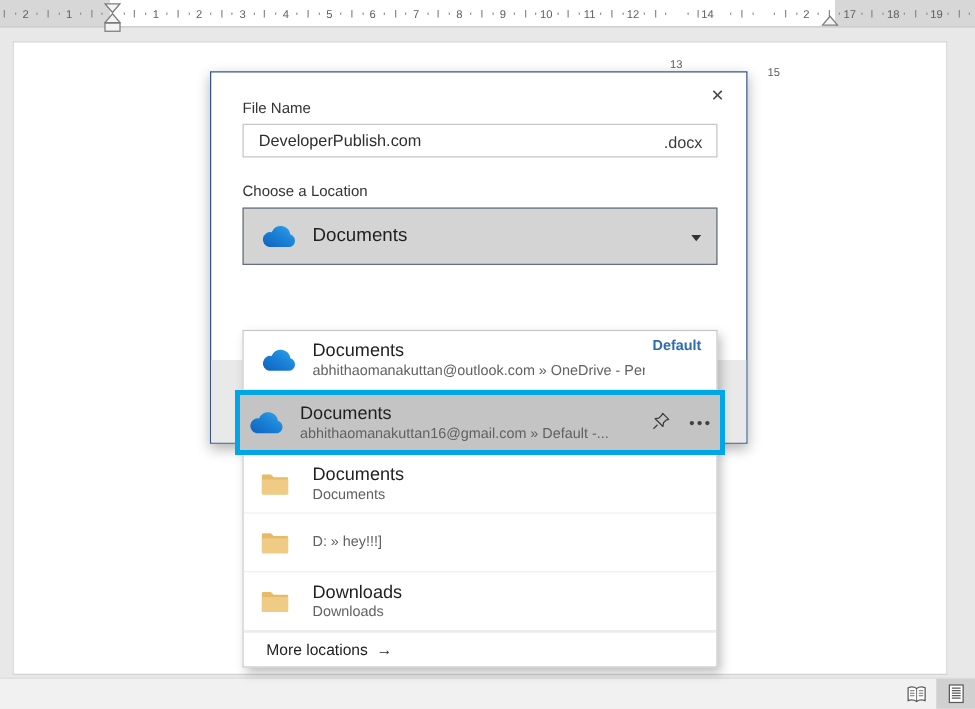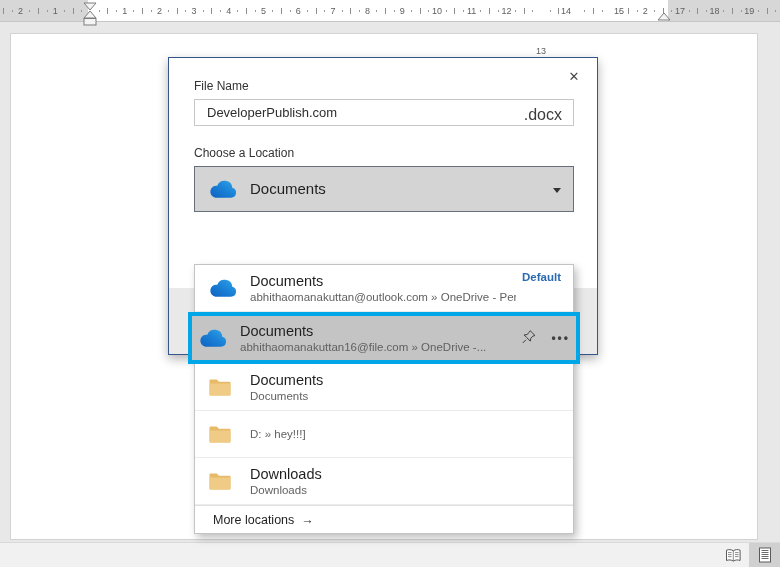--- a/index.html
+++ b/index.html
@@ -36,21 +36,21 @@
   .dialog-footer-band { position:absolute; left:0; right:0; top:230px; bottom:0;
     background:#e9e9e9; }
   .close-btn { position:absolute; top:7px; right:12px; width:22px; height:22px;
     background:transparent; border:none; font-size:13px; color:#4a4a4a; cursor:pointer; }
   .dlg-title { margin:31px 0 0 25px; font-size:20px; color:#2b579a; }
   .field-label { margin:21px 0 6px 25px; font-size:12px; color:#333333; }
   .filename-wrap { position:relative; margin:0 25px; }
   .filename-input { width:380px; height:27px; border:1px solid #c8c6c4; background:#fff;
     font-family:"Liberation Sans",sans-serif; font-size:13px; color:#2e2e2e;
     padding:0 50px 0 12px; }
-  .ext { position:absolute; right:10px; top:7px; font-size:16px; color:#3c3c3c; }
+  .ext { position:absolute; right:10px; top:7px; font-size:13px; color:#3c3c3c; }
 
   
   .loc-select { position:relative; margin:0 25px; width:380px; height:46px;
     background:#d4d4d4; border:1px solid #66707c; display:flex; align-items:center;
     cursor:pointer; }
   .caret { position:absolute; right:12px; top:21px; width:0; height:0;
     border-left:4px solid transparent; border-right:4px solid transparent;
     border-top:5px solid #333; }
 
   
@@ -118,21 +118,21 @@
     <span class="rnum" style="left: 263.5px;">5</span>
     <span class="rnum" style="left: 298.2px;">6</span>
     <span class="rnum" style="left: 332.9px;">7</span>
     <span class="rnum" style="left: 367.6px;">8</span>
     <span class="rnum" style="left: 402.3px;">9</span>
     <span class="rnum" style="left: 437px;">10</span>
     <span class="rnum" style="left: 471.7px;">11</span>
     <span class="rnum" style="left: 506.4px;">12</span>
     <span class="rnum" style="left: 541.1px; margin-top: 40px;">13</span>
     <span class="rnum" style="left: 566px;">14</span>
-    <span class="rnum" style="left: 619px;">15</span>
+    <span class="rnum" style="left: 619px; margin-top: 47px;">15</span>
     <span class="rnum" style="left: 645.2px;">2</span>
     <span class="rnum" style="left: 679.9px;">17</span>
     <span class="rnum" style="left: 714.6px;">18</span>
     <span class="rnum" style="left: 749.3px;">19</span>
     <span class="rtick-mid" style="left: 3.25px;"></span>
     <span class="rtick-dot" style="left: 11.925px;"></span>
     <span class="rtick-dot" style="left: 29.275px;"></span>
     <span class="rtick-mid" style="left: 37.95px;"></span>
     <span class="rtick-dot" style="left: 46.625px;"></span>
     <span class="rtick-dot" style="left: 63.975px;"></span>
@@ -243,21 +243,21 @@
     </div>
 
     <div class="loc-row highlighted">
       <span class="row-icon">
         <svg width="30" height="19" viewBox="0 0 33 21">
             <use href="#cloud-shape"></use>
           </svg>
       </span>
       <span class="row-texts">
         <div class="row-title">Documents</div>
-        <div class="row-sub">abhithaomanakuttan16@file.com » OneDrive -...</div>
+        <div class="row-sub">abhithaomanakuttan16@gmail.com » Default -...</div>
       </span>
       <button class="row-pin">
         <svg width="16" height="16" viewBox="0 0 18 18">
           <path d="M10.3 1.9 l5.4 5.4 -2.3.7 -2.4 2.4 -.5 3.3 -4.2-4.2 -2.8-2.8 3.3-.5 2.4-2.4 z" fill="none" stroke="#3a3a3a" stroke-width="1.1" stroke-linejoin="round"></path>
           <path d="M5.6 12.1 L2 15.7" fill="none" stroke="#3a3a3a" stroke-width="1.1"></path>
         </svg>
       </button>
       <button class="row-more">•••</button>
     </div>
 

